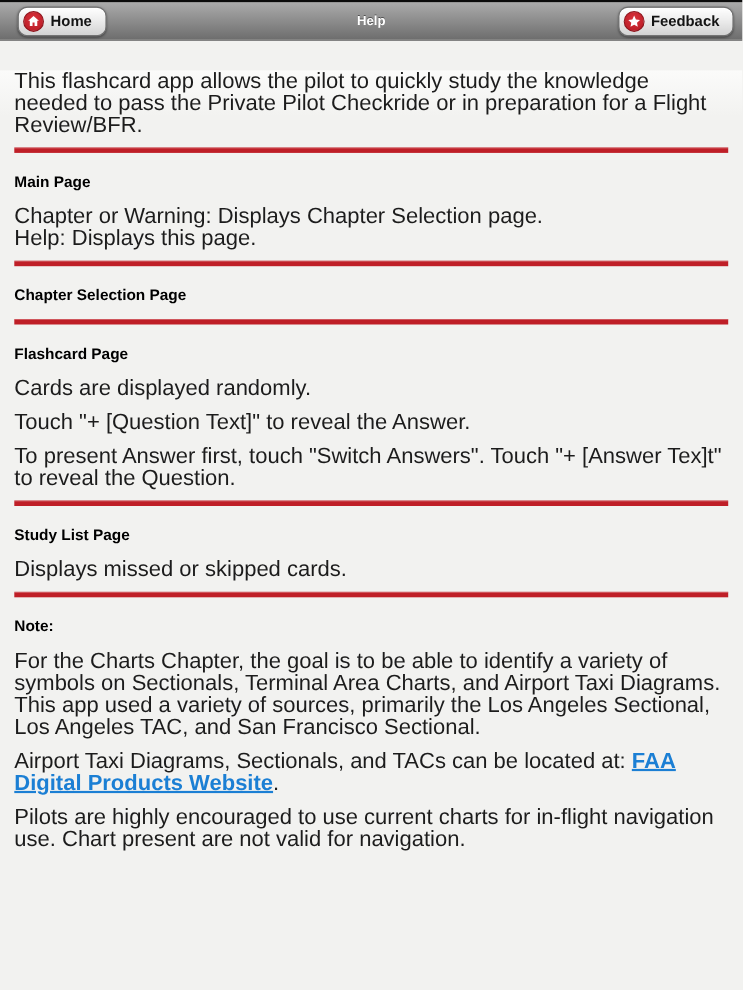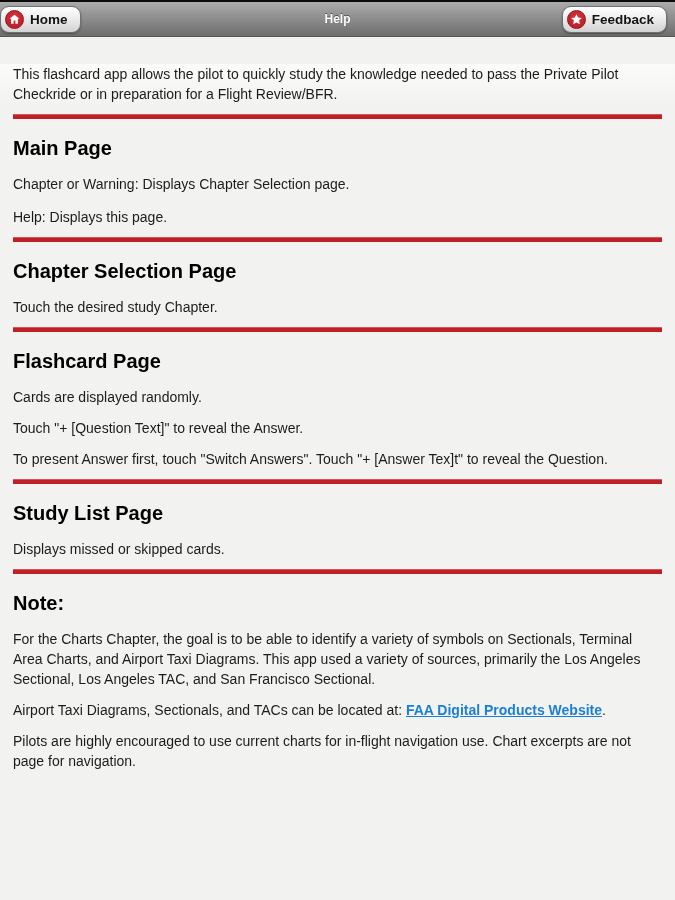--- a/index.html
+++ b/index.html
@@ -28,40 +28,40 @@
     display: flex; align-items: center; gap: 6px;
     padding: 0 12px 0 4px;
     border: 1px solid #6f6f6f;
     border-radius: 9px;
     background: linear-gradient(#ffffff 0%, #ededed 45%, #d2d2d2 100%);
     box-shadow: 0 1px 2px rgba(0,0,0,0.35), inset 0 1px 0 #fff;
     font-family: "Liberation Sans", sans-serif;
     font-weight: bold; font-size: 13.5px; color: #141414;
     cursor: pointer;
   }
-  .navbtn.left  { left: 0; }
+  .navbtn.left  { left: 16px; }
   .navbtn.right { right: 8px; }
   .circ {
     width: 19px; height: 19px; border-radius: 50%;
     background: radial-gradient(circle at 50% 35%, #d8333d, #c0202a 70%);
     border: 1px solid #8e141c;
     display: flex; align-items: center; justify-content: center;
     flex: 0 0 auto;
   }
   .circ svg { width: 13px; height: 13px; display: block; }
   
   .content {
     padding: 0 13px;
     color: #1c1c1c;
     background: linear-gradient(#fbfbfa, #f2f2f0 42px);
     min-height: 860px;
   }
   .intro { margin-top: 27px; }
-  p, .p { font-size: 14px; line-height: 20px; margin-top: 11px; }
-  h2 { font-size: 20px; font-weight: bold; color: #000; margin: 18px 0 14px; }
+  p, .p { font-size: 20px; line-height: 20px; margin-top: 11px; }
+  h2 { font-size: 14px; font-weight: bold; color: #000; margin: 18px 0 14px; }
   .rule {
     height: 5px; margin-top: 10px;
     background: #bf1f27;
     box-shadow: inset 0 1px 0 rgba(255,255,255,0.25);
   }
   .link {
     color: #1b7fd4; font-weight: bold; text-decoration: underline;
     cursor: pointer;
   }
 </style>
@@ -92,40 +92,39 @@
 
 <div class="content">
 
   <p class="intro">This flashcard app allows the pilot to quickly study the knowledge needed to pass the Private Pilot Checkride or in preparation for a Flight Review/BFR.</p>
 
   <div class="rule"></div>
 
   <h2>Main Page</h2>
   <div>
     <div class="p" style="margin-top:0">Chapter or Warning: Displays Chapter Selection page.</div>
-    <div class="p" style="margin-top:13px">Help: Displays this page.</div>
+    <div class="p" style="margin-top:0">Help: Displays this page.</div>
   </div>
 
   <div class="rule"></div>
 
   <h2>Chapter Selection Page</h2>
-  <p>Touch the desired study Chapter.</p>
 
   <div class="rule"></div>
 
   <h2>Flashcard Page</h2>
   <p>Cards are displayed randomly.</p>
   <p>Touch "+ [Question Text]" to reveal the Answer.</p>
   <p>To present Answer first, touch "Switch Answers". Touch "+ [Answer Tex]t" to reveal the Question.</p>
 
   <div class="rule"></div>
 
   <h2>Study List Page</h2>
   <p>Displays missed or skipped cards.</p>
 
   <div class="rule"></div>
 
   <h2>Note:</h2>
   <p>For the Charts Chapter, the goal is to be able to identify a variety of symbols on Sectionals, Terminal Area Charts, and Airport Taxi Diagrams. This app used a variety of sources, primarily the Los Angeles Sectional, Los Angeles TAC, and San Francisco Sectional.</p>
   <p><span>Airport Taxi Diagrams, Sectionals, and TACs can be located at: </span><a class="link">FAA Digital Products Website</a><span>.</span></p>
-  <p>Pilots are highly encouraged to use current charts for in-flight navigation use. Chart excerpts are not page for navigation.</p>
+  <p>Pilots are highly encouraged to use current charts for in-flight navigation use. Chart present are not valid for navigation.</p>
 
 </div>
 
 </body></html>

